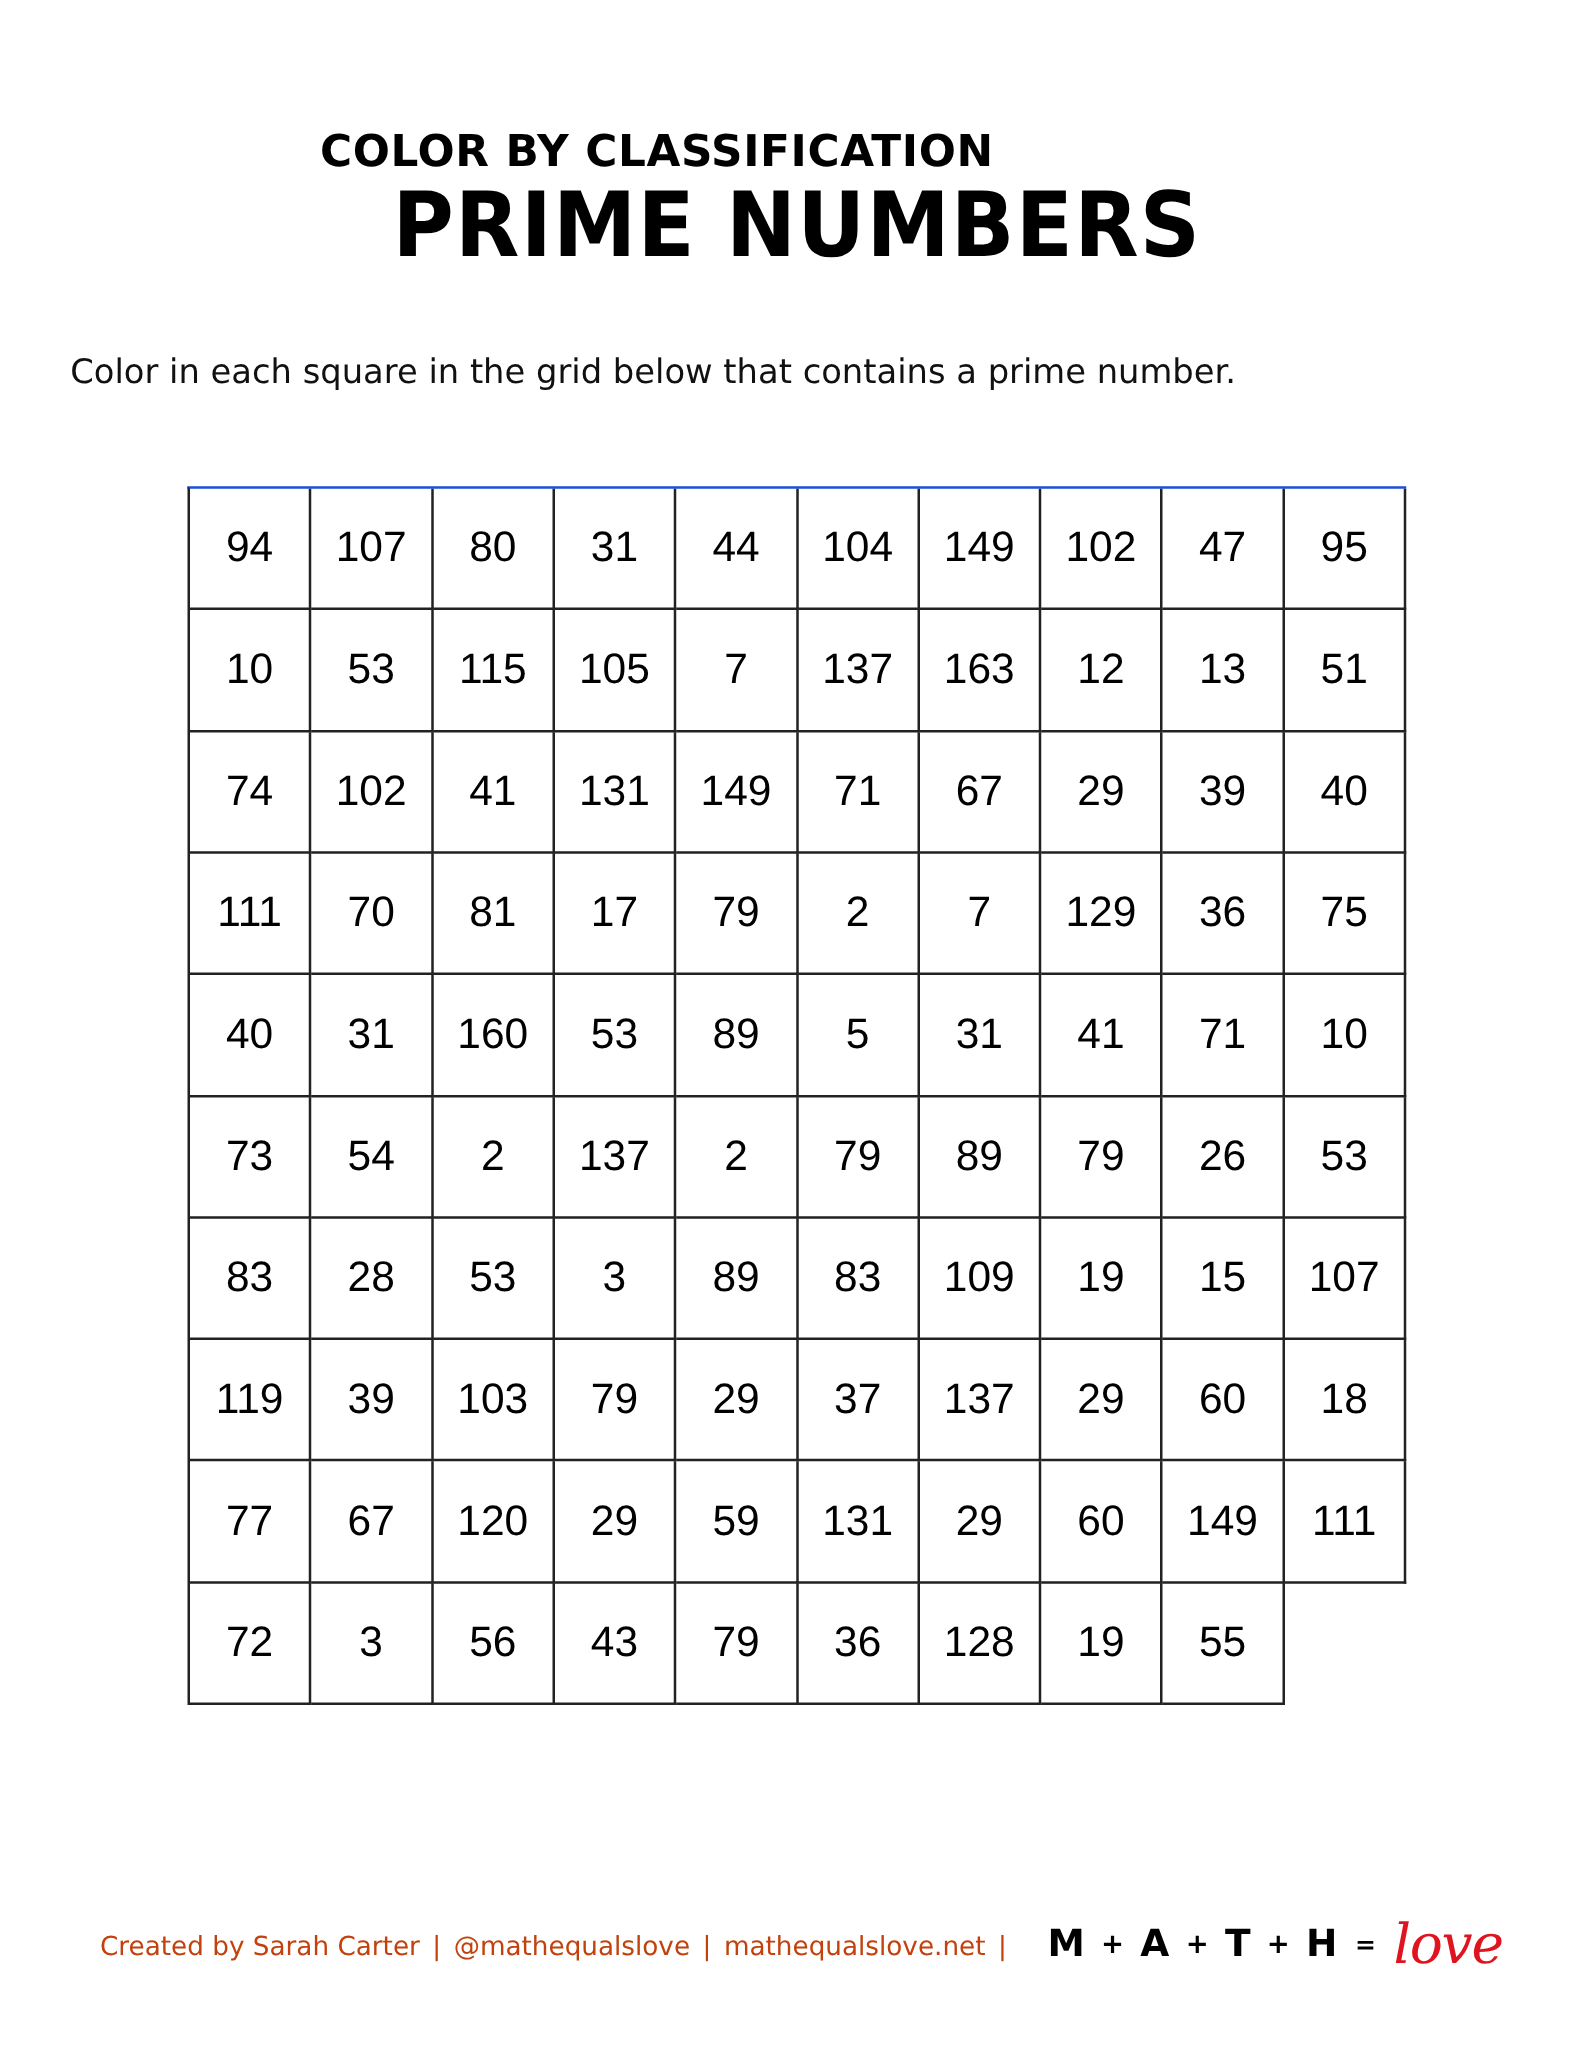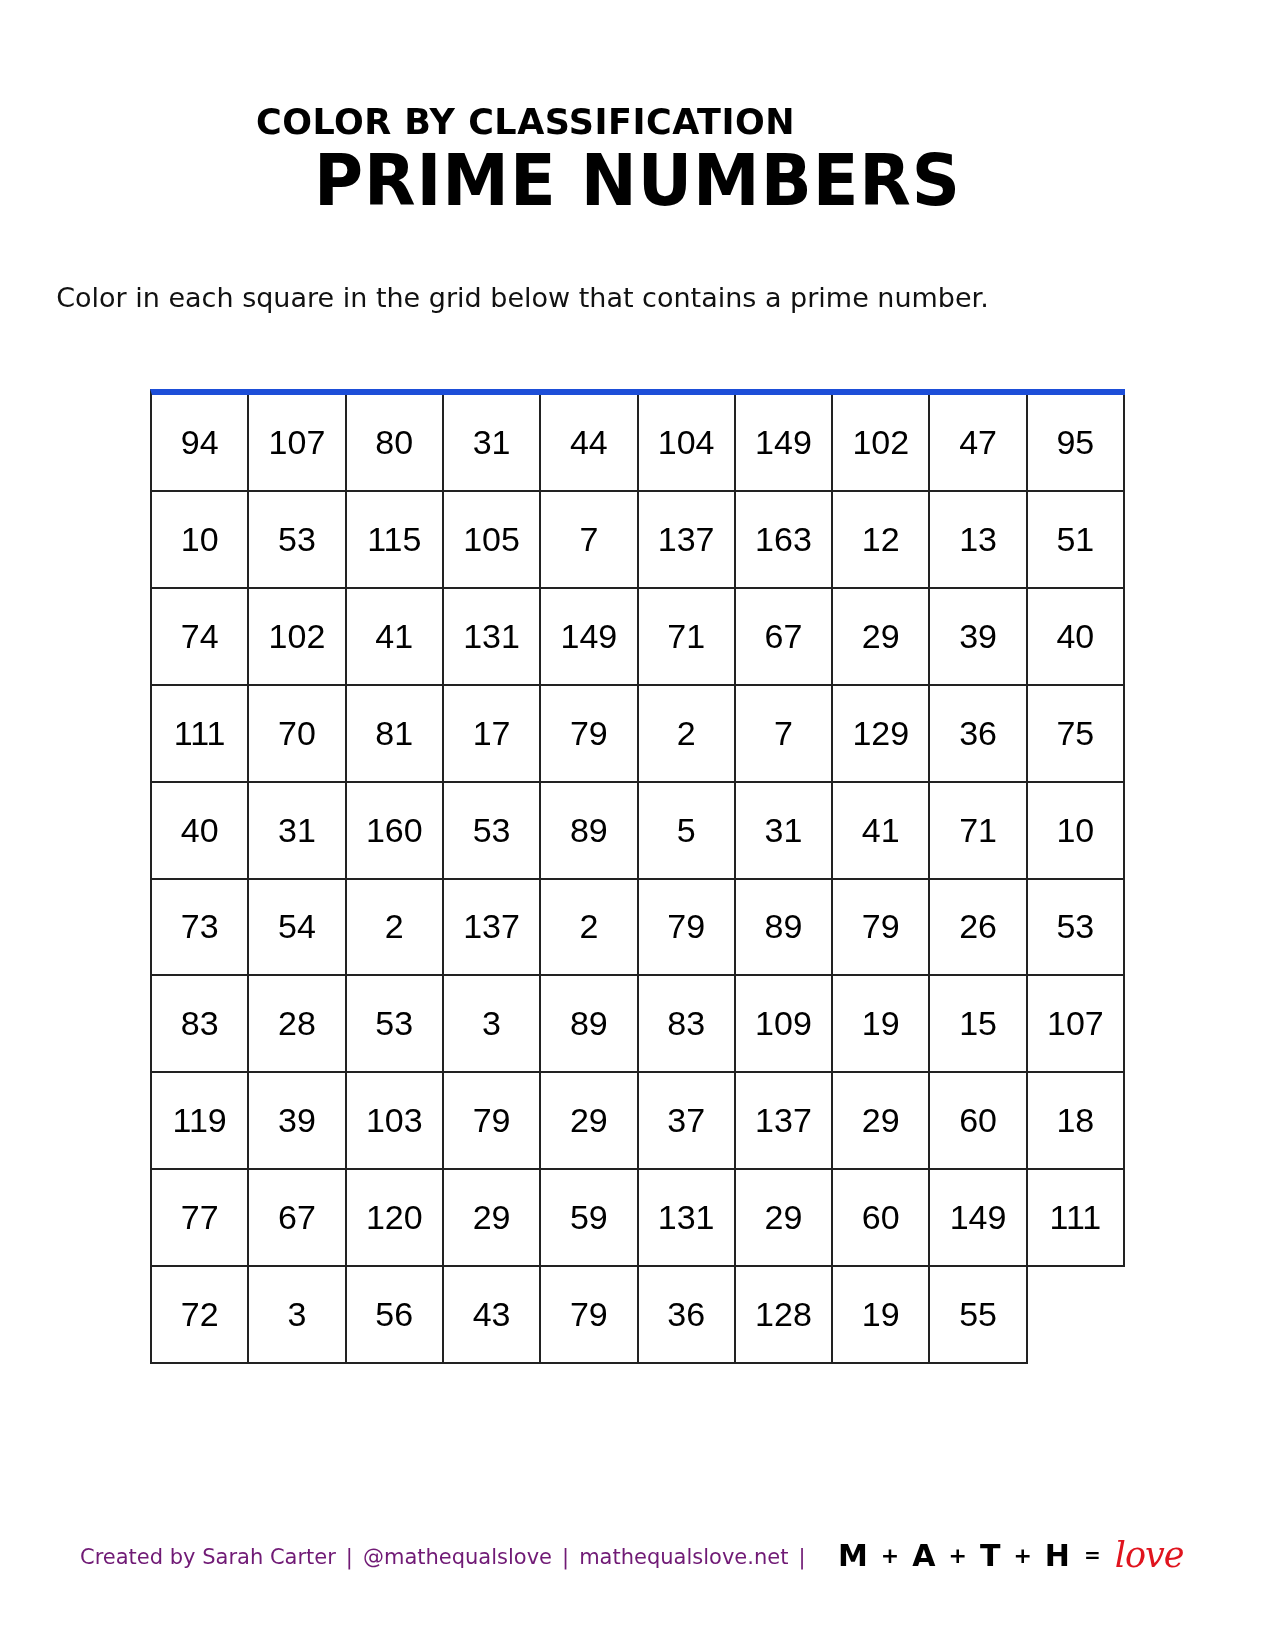--- a/index.html
+++ b/index.html
@@ -16,45 +16,45 @@
       transform: scaleX(0.93);
     }
     .instructions {
       position: absolute; left: 0; width: 1045px; top: 280px;
       text-align: center; font-family: "DejaVu Sans", sans-serif;
       font-size: 27px; line-height: 36px; color: #111;
     }
     .grid {
       position: absolute; left: 150px; top: 389px; width: 975px; height: 975px;
       display: grid; grid-template-columns: repeat(10, 1fr); grid-template-rows: repeat(10, 1fr);
-      border-top: 6px solid #1d4ed8; border-left: 2px solid #222; box-sizing: border-box;
+      border-top: 2px solid #1d4ed8; border-left: 2px solid #222; box-sizing: border-box;
     }
     .cell {
       border-right: 2px solid #222; border-bottom: 2px solid #222;
       display: flex; align-items: center; justify-content: center;
       font-family: "Liberation Sans", sans-serif; font-size: 34px; color: #000;
       cursor: pointer; box-sizing: border-box;
     }
     .footer {
       position: absolute; left: 80px; top: 1537px; height: 40px;
       display: flex; align-items: center; white-space: nowrap;
-      font-family: "DejaVu Sans", sans-serif; font-size: 21px; color: #701a75;
+      font-family: "DejaVu Sans", sans-serif; font-size: 21px; color: #c2410c;
     }
     .footer .sep { margin: 0 10px; }
     .brand {
       position: absolute; left: 838px; top: 1530px; height: 50px;
       display: flex; align-items: center; white-space: nowrap;
       font-family: "DejaVu Sans", sans-serif; font-weight: bold; color: #000;
     }
     .brand .letter { font-size: 30px; }
     .brand .plus { font-size: 22px; margin: 0 13px; }
     .brand .eq { font-size: 20px; margin: 0 14px 0 14px; }
     .brand .love {
       font-family: "DejaVu Serif", serif; font-style: italic; font-weight: normal;
-      font-size: 35px; color: #e0141e; letter-spacing: -1px;
+      font-size: 44px; color: #e0141e; letter-spacing: -1px;
     }
   </style>
 </head>
 <body>
 
 <div class="subtitle">COLOR BY CLASSIFICATION</div>
 <div class="title">PRIME NUMBERS</div>
 <div class="instructions">Color in each square in the grid below that contains a prime number.</div>
 
 <div class="grid" id="grid">

